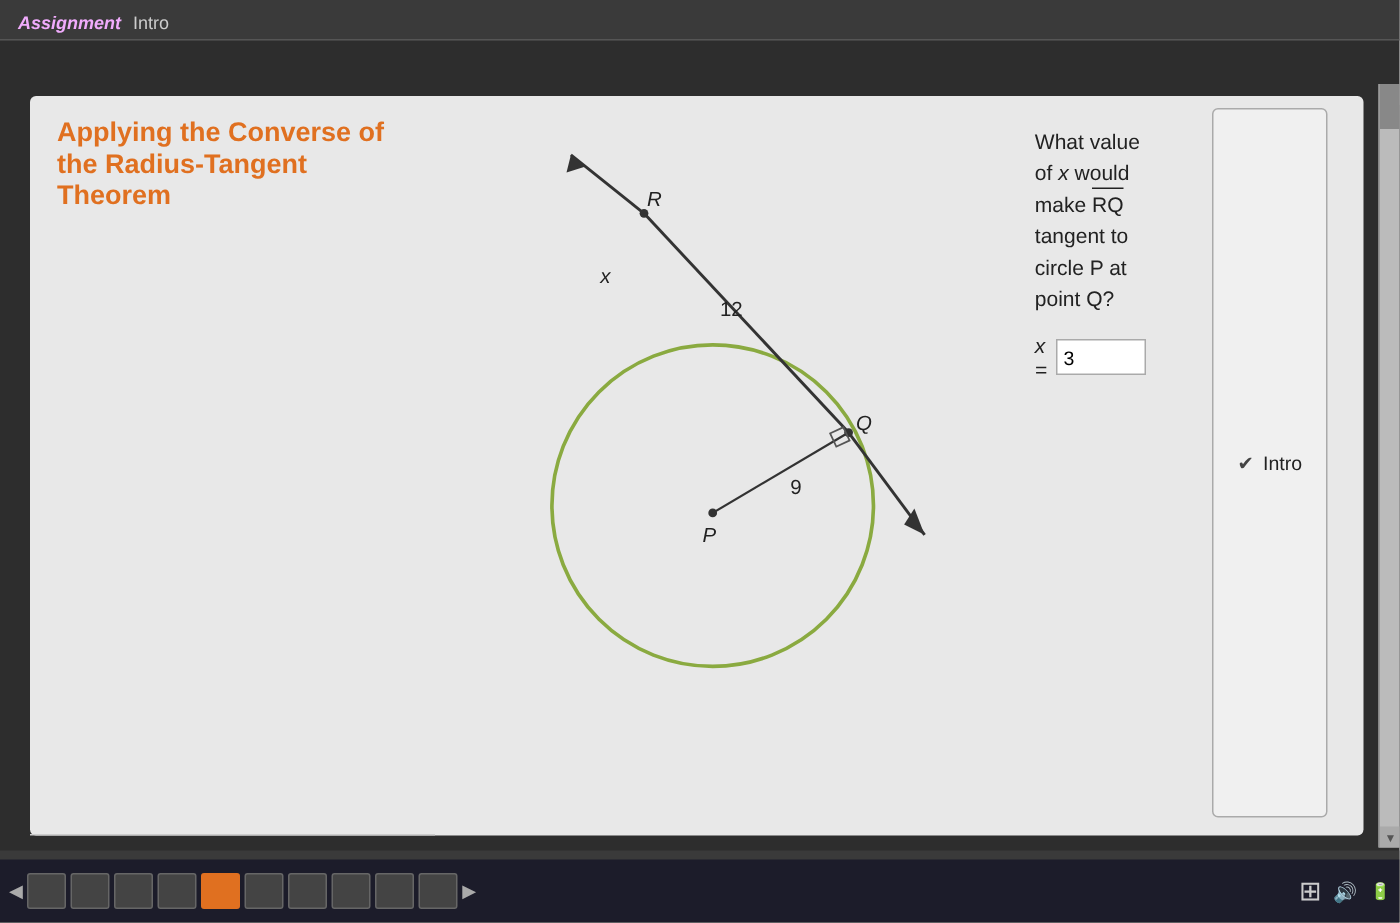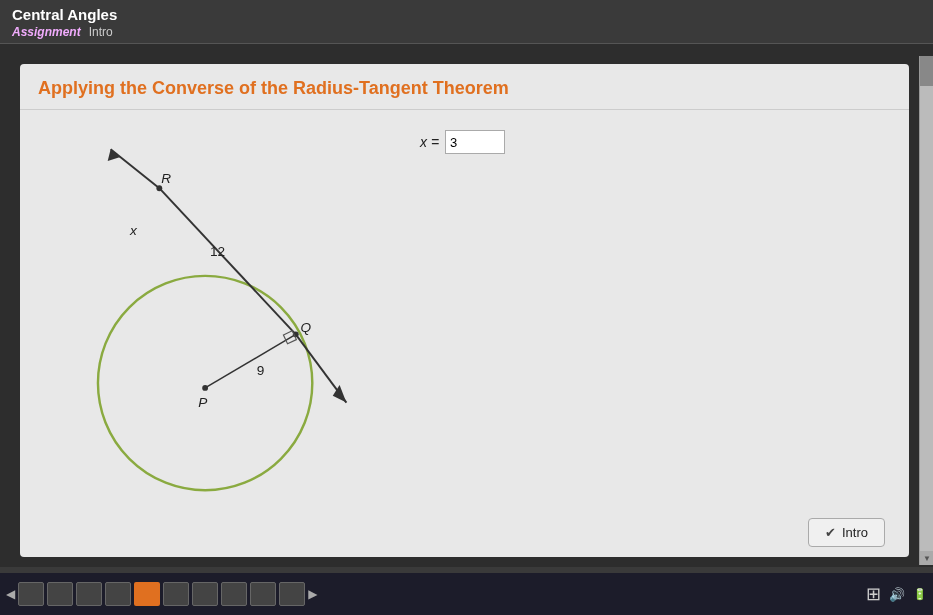--- a/index.html
+++ b/index.html
@@ -45,21 +45,21 @@
     .main-content {
       background: #e8e8e8;
       margin: 8px 8px 8px 12px;
       border-radius: 4px;
       position: absolute;
       top: 56px;
       left: 8px;
       right: 16px;
       bottom: 50px;
       display: flex;
-      flex-direction: column;
+      flex-direction: row;
     }
 
     .lesson-title {
       color: #e07020;
       font-size: 18px;
       font-weight: bold;
       padding: 14px 18px 10px;
       border-bottom: 1px solid #ccc;
     }
 
@@ -205,21 +205,20 @@
       color: #555;
       cursor: pointer;
     }
     .scroll-arrow.top { top: 0; }
     .scroll-arrow.bottom { bottom: 0; }
   </style>
 </head>
 <body>
 
 <div class="top-bar">
-  <div class="title">Central Angles</div>
   <div class="subtitle-row">
     <span class="assignment-label">Assignment</span>
     <span class="active-label">Intro</span>
   </div>
 </div>
 
 <div class="scroll-track">
   <div class="scroll-arrow top">▲</div>
   <div class="scroll-thumb"></div>
   <div class="scroll-arrow bottom">▼</div>
@@ -260,20 +259,24 @@
 
         <line x1="165" y1="275" x2="258" y2="220" stroke="#333" stroke-width="1.5"></line>
 
         <text x="218" y="262" font-size="14" fill="#222">9</text>
 
         <rect x="247" y="218" width="10" height="10" fill="none" stroke="#555" stroke-width="1.2" transform="rotate(-25, 252, 223)"></rect>
       </svg>
     </div>
 
     <div class="question-area">
+      <div class="question-text">
+        <span>What value of </span><em>x</em><span> would make </span><span class="rq-bar">RQ</span><span> tangent to circle P at</span><br>
+        <span>point Q?</span>
+      </div>
       <div class="answer-row">
         <span class="eq-label"><em>x</em> =</span>
         <input type="text" class="answer-input" value="3" style="">
       </div>
     </div>
 
   </div>
 
   <div style="display:flex; justify-content:flex-end; padding: 8px 24px 12px;">
     <button class="done-btn">

